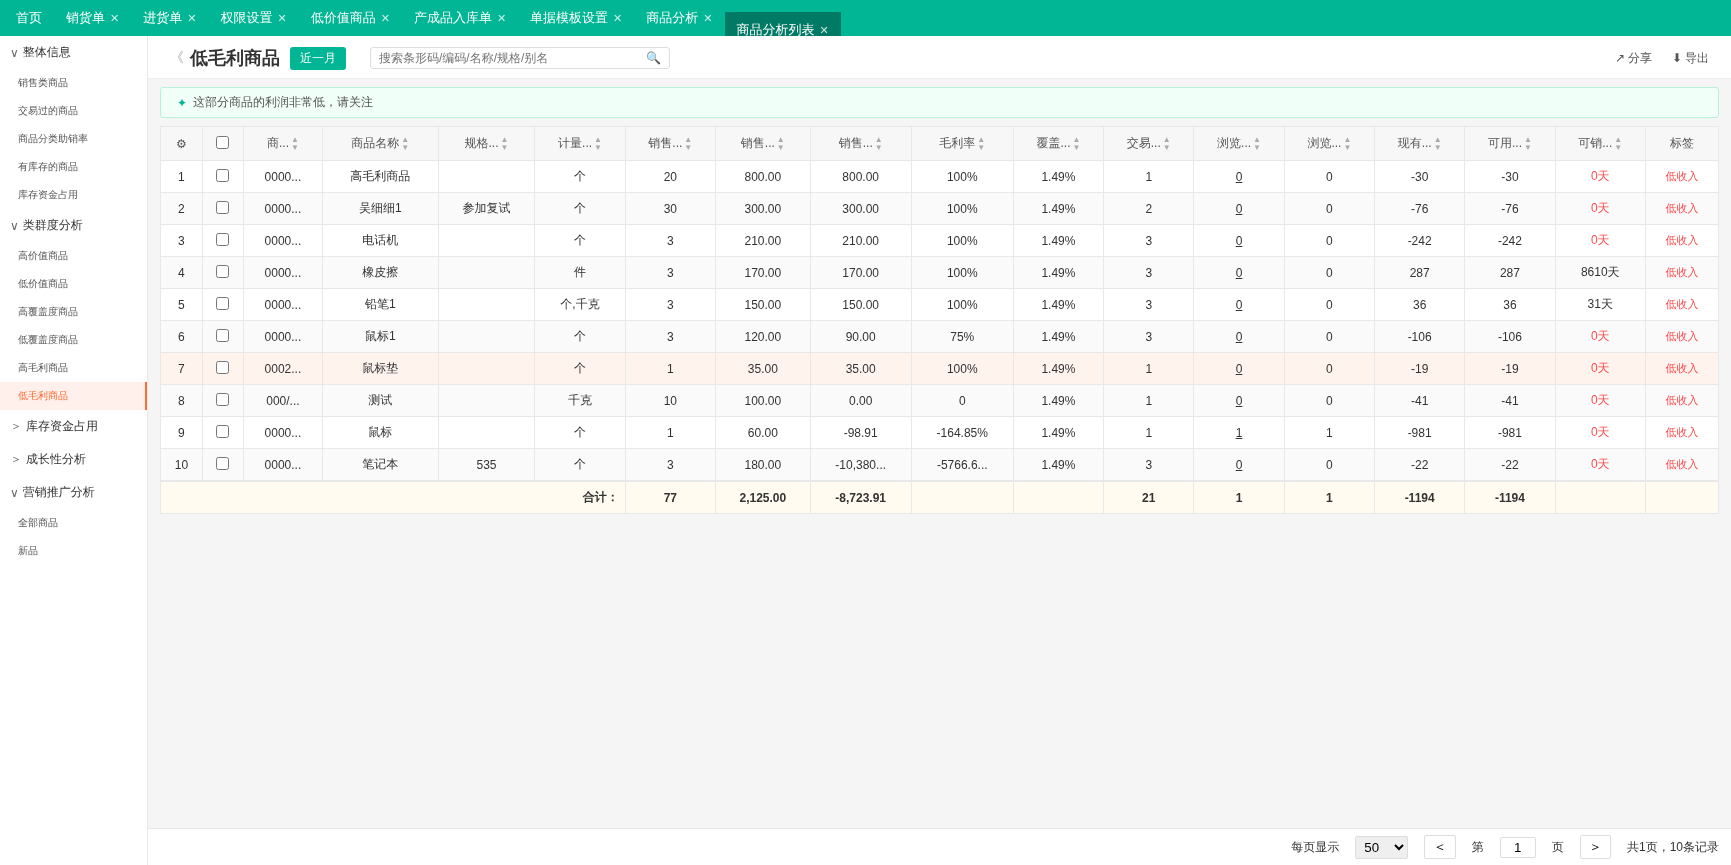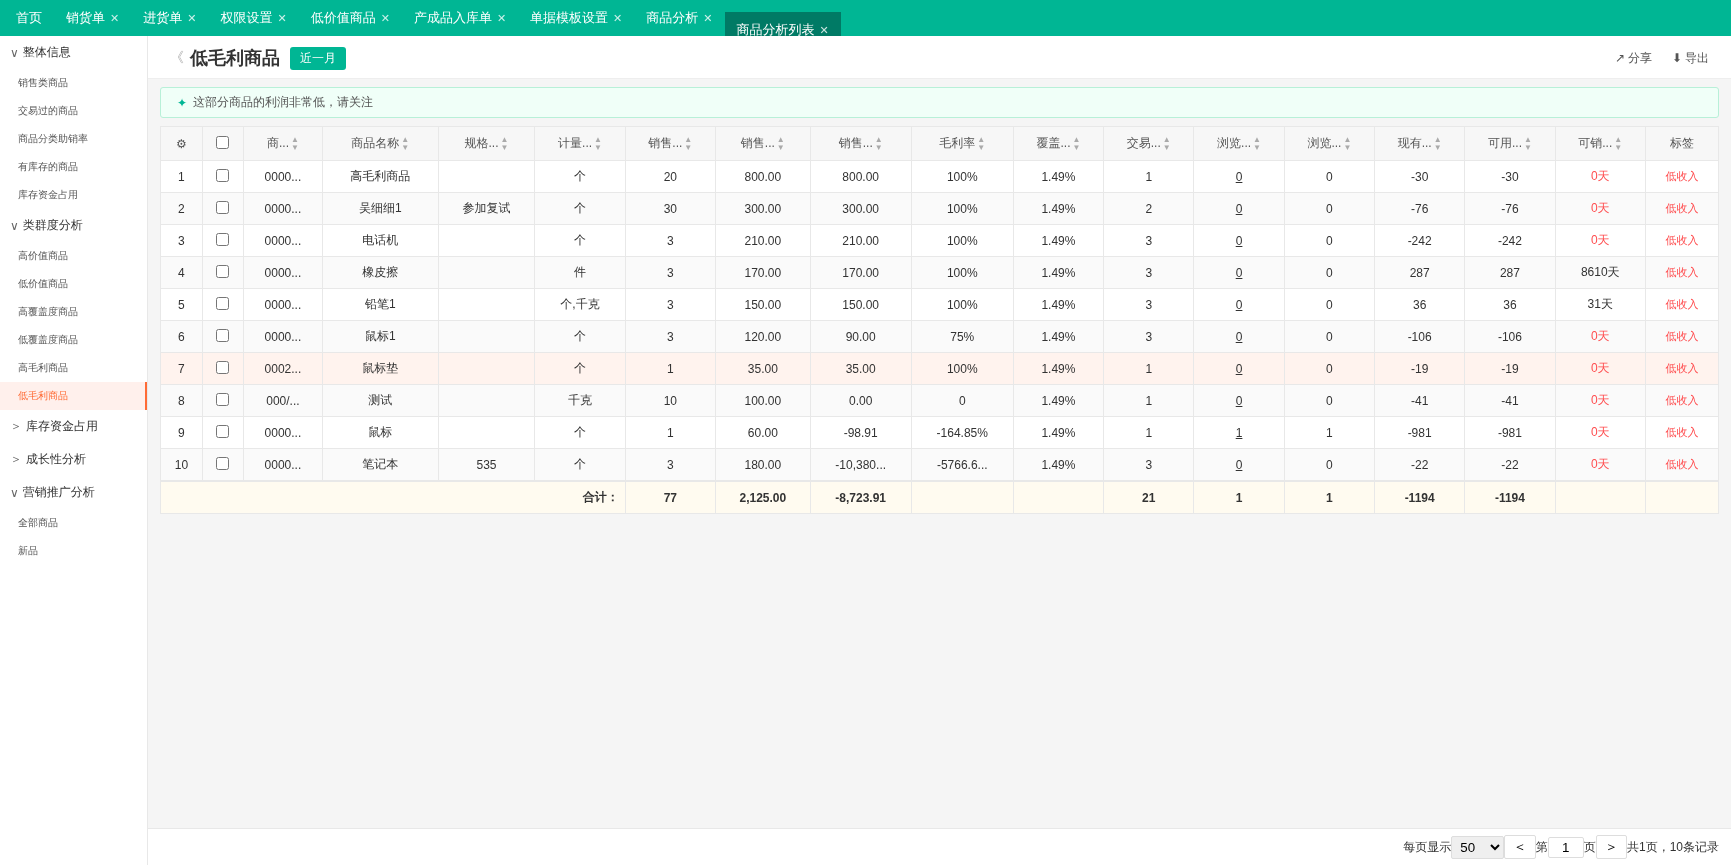--- a/index.html
+++ b/index.html
@@ -192,21 +192,21 @@
     }
 
     
     .pagination-bar {
       display: flex;
       align-items: center;
       justify-content: flex-end;
       padding: 6px 12px;
       background: white;
       border-top: 1px solid #e8e8e8;
-      gap: 0;
+      gap: 16px;
       font-size: 12px;
     }
     .pagination-bar select {
       border: 1px solid #ddd;
       padding: 2px 4px;
       border-radius: 2px;
     }
     .pagination-btn {
       padding: 2px 8px;
       border: 1px solid #ddd;
@@ -310,20 +310,24 @@
     <div class="sidebar-item"><span>全部商品</span></div>
     <div class="sidebar-item"><span>新品</span></div>
   </div>
 
   <div class="content">
 
     <div class="page-header">
       <span class="collapse-btn">《</span>
       <h1 class="page-title">低毛利商品</h1>
       <button class="filter-btn">近一月</button>
+      <div class="search-box">
+        <input type="text" placeholder="搜索条形码/编码/名称/规格/别名" style="">
+        <span style="color:#ccc; cursor:pointer;">🔍</span>
+      </div>
       <div class="header-actions">
         <div class="action-btn">
           <span>↗</span>
           <span>分享</span>
         </div>
         <div class="action-btn">
           <span>⬇</span>
           <span>导出</span>
         </div>
       </div>

